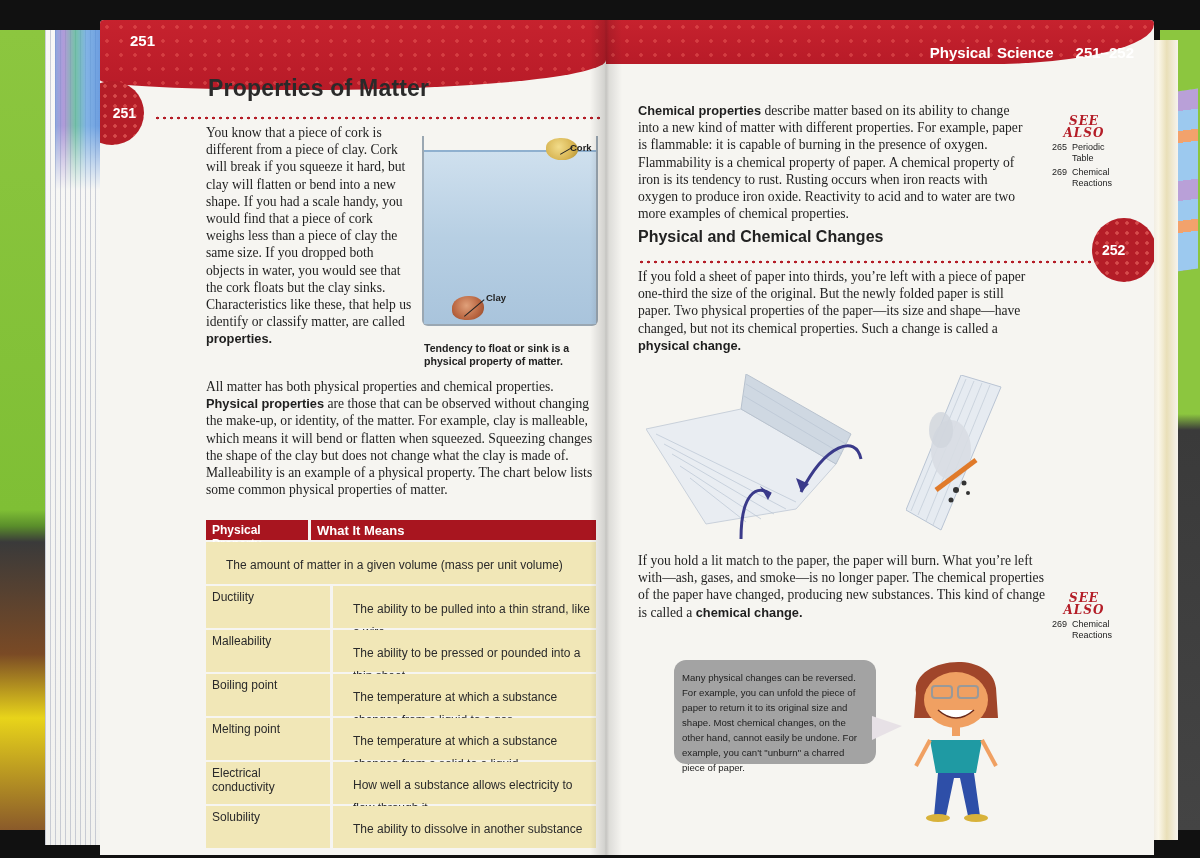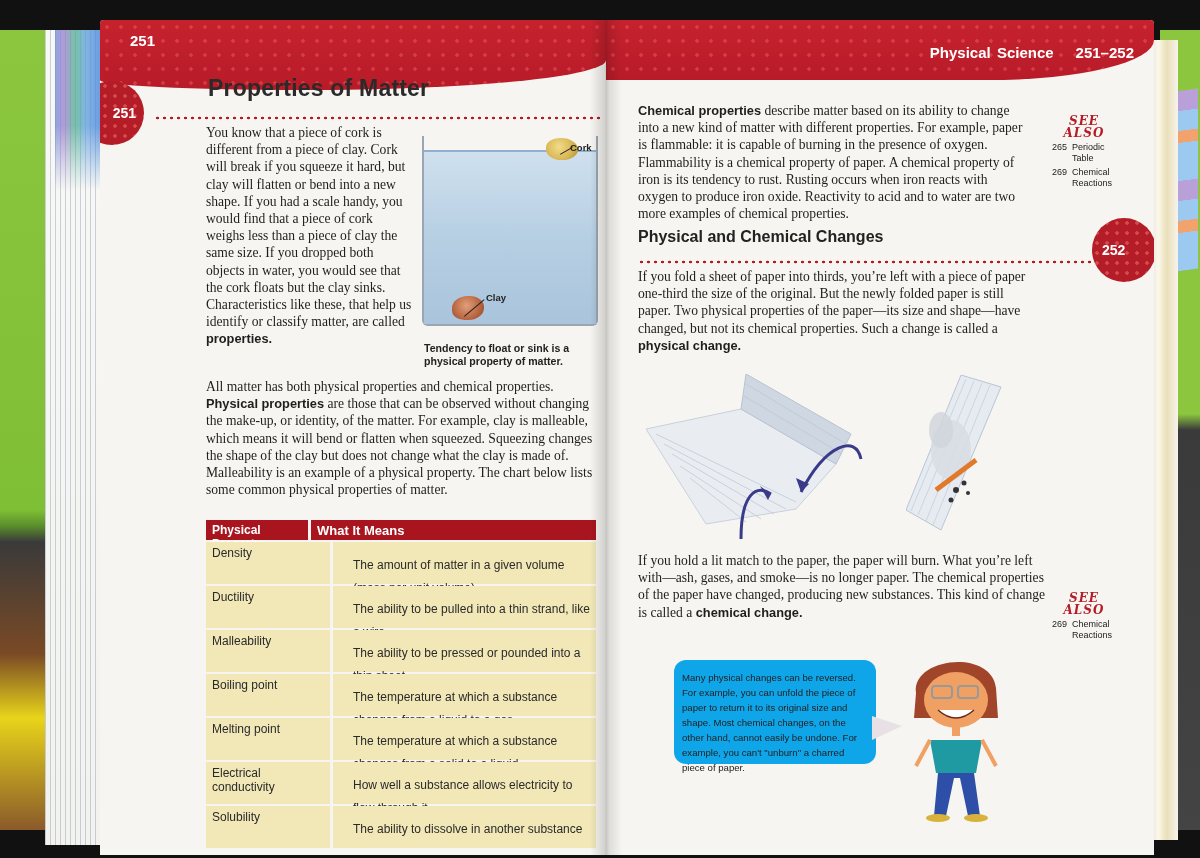--- a/index.html
+++ b/index.html
@@ -51,21 +51,21 @@
   }
 
   
   .band {
     position: absolute; top: 0; height: 70px;
     background:
       radial-gradient(circle at 50% 50%, rgba(255,120,110,.35) 1.5px, transparent 2px) 0 0/14px 14px,
       linear-gradient(180deg, #c6222e 0%, #b81b28 100%);
   }
   .page.left .band { left: 0; width: 506px; border-radius: 0 0 60% 40% / 0 0 30px 10px; }
-  .page.right .band { left: 0; width: 548px; border-radius: 0 0 30% 0 / 0 0 40px 0; height: 60px; }
+  .page.right .band { left: 0; width: 548px; border-radius: 0 0 30% 0 / 0 0 40px 0; height: 44px; }
   .band-page-num {
     position: absolute; font-family: "Liberation Sans", sans-serif; font-weight: bold;
     color: #fff; font-size: 15px;
   }
   .page.left .band-page-num { left: 30px; top: 12px; }
   .band-right-text {
     position: absolute; right: 20px; top: 24px; font-family: "Liberation Sans", sans-serif;
     font-weight: bold; color: #fff; font-size: 15px; word-spacing: 2px;
   }
   .band-right-text .pages { margin-left: 22px; }
@@ -158,21 +158,21 @@
     font-family: "DejaVu Serif", serif; font-style: italic; color: #b41d27; font-weight: bold;
     font-size: 12px; text-align: center; line-height: 12px; letter-spacing: 1px;
   }
   .see-also .item { display: flex; margin-top: 3px; line-height: 11px; }
   .see-also .num { width: 20px; }
   .see-also .ttl { width: 40px; }
 
   
   .bubble {
     position: absolute; left: 68px; top: 640px; width: 202px; height: 104px;
-    background: #0ea5e9; border-radius: 12px; padding: 10px 8px;
+    background: #a3a3a3; border-radius: 12px; padding: 10px 8px;
     font-family: "Liberation Sans", sans-serif; font-size: 9.6px; line-height: 15px; color: #222;
   }
   .bubble::after {
     content: ""; position: absolute; right: -26px; top: 56px; border-left: 30px solid #e7e1e6;
     border-top: 10px solid transparent; border-bottom: 14px solid transparent;
   }
   .character { position: absolute; left: 290px; top: 628px; width: 120px; height: 180px; }
 </style>
 </head>
 <body>
@@ -209,21 +209,20 @@
   </div>
 
   <p class="para" style="left:106px; top:358px; width:392px;"><span>All matter has both physical properties and chemical properties. </span><b>Physical properties</b><span> are those that can be observed without changing the make-up, or identity, of the matter. For example, clay is malleable, which means it will bend or flatten when squeezed. Squeezing changes the shape of the clay but does not change what the clay is made of. Malleability is an example of a physical property. The chart below lists some common physical properties of matter.</span></p>
 
   <div class="ptable">
     <div class="hdr">
       <div class="c1">Physical Property</div>
       <div class="c2">What It Means</div>
     </div>
     <div class="row">
-      <div class="c1">Density</div>
       <div class="c2">The amount of matter in a given volume (mass per unit volume)</div>
     </div>
     <div class="row">
       <div class="c1">Ductility</div>
       <div class="c2">The ability to be pulled into a thin strand, like a wire</div>
     </div>
     <div class="row">
       <div class="c1">Malleability</div>
       <div class="c2">The ability to be pressed or pounded into a thin sheet</div>
     </div>

